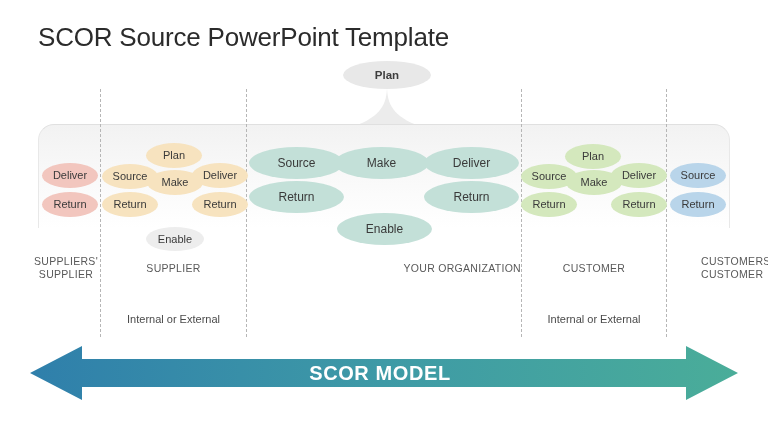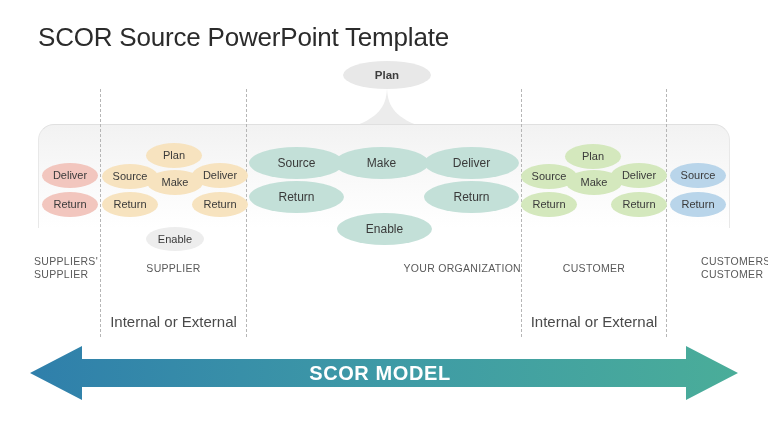--- a/index.html
+++ b/index.html
@@ -96,21 +96,21 @@
   
   .tier-label {
     position: absolute;
     font-size: 10.5px;
     color: #595959;
     letter-spacing: 0.3px;
     line-height: 1.25;
   }
   .ie-label {
     position: absolute;
-    font-size: 15px;
+    font-size: 11px;
     color: #4a4a4a;
   }
 
   
   #scor-arrow {
     position: absolute;
     left: 30px;
     top: 346px;
     width: 708px;
     height: 54px;
@@ -172,21 +172,21 @@
 <div class="el" style="left:565px; top:144px; width:56px; height:25px; background:#d4e8bd;">Plan</div>
 <div class="el" style="left:521px; top:164px; width:56px; height:25px; background:#d4e8bd;">Source</div>
 <div class="el" style="left:566px; top:170px; width:56px; height:25px; background:#d4e8bd;">Make</div>
 <div class="el" style="left:611px; top:163px; width:56px; height:25px; background:#d4e8bd;">Deliver</div>
 <div class="el" style="left:521px; top:192px; width:56px; height:25px; background:#d4e8bd;">Return</div>
 <div class="el" style="left:611px; top:192px; width:56px; height:25px; background:#d4e8bd;">Return</div>
 
 <div class="el" style="left:670px; top:163px; width:56px; height:25px; background:#b9d5ea;">Source</div>
 <div class="el" style="left:670px; top:192px; width:56px; height:25px; background:#b9d5ea;">Return</div>
 
-<div class="tier-label" style="left:34px; top:255px; width:64px; text-align:left;">
+<div class="tier-label" style="left:34px; top:255px; width:64px; text-align:center;">
   <div>SUPPLIERS'</div>
   <div>SUPPLIER</div>
 </div>
 <div class="tier-label" style="left:101px; top:262px; width:145px; text-align:center;">SUPPLIER</div>
 <div class="tier-label" style="left:247px; top:262px; width:274px; text-align:right;">YOUR ORGANIZATION</div>
 <div class="tier-label" style="left:522px; top:262px; width:144px; text-align:center;">CUSTOMER</div>
 <div class="tier-label" style="left:673px; top:255px; width:92px; text-align:left;margin-left:28px;">
   <div>CUSTOMERS'</div>
   <div>CUSTOMER</div>
 </div>

